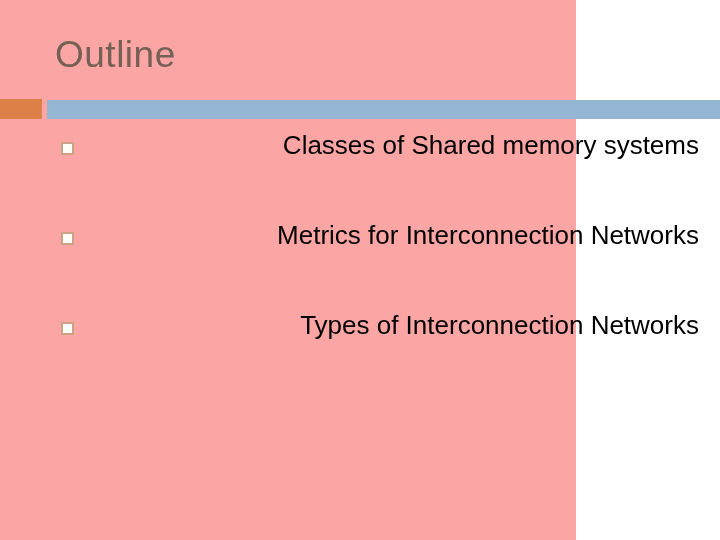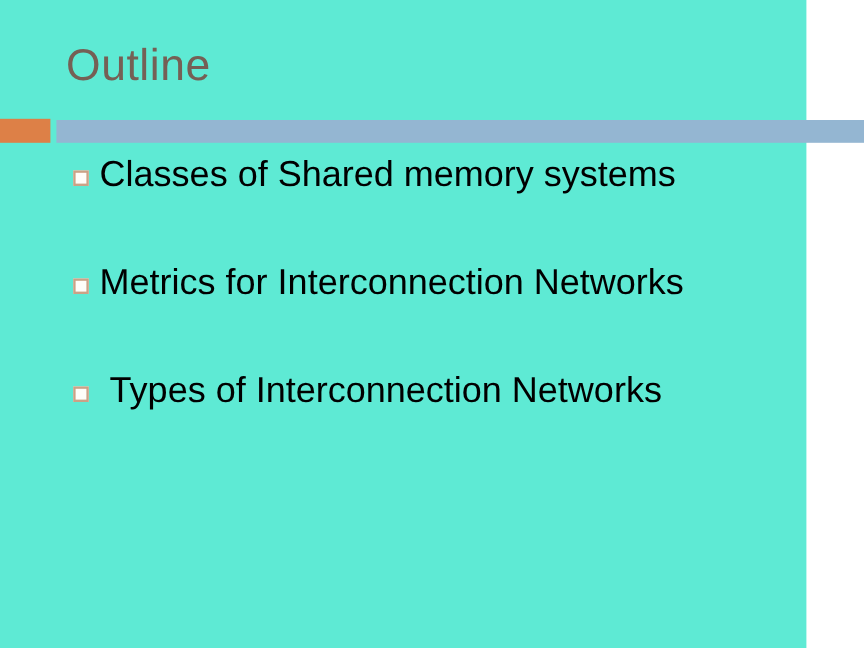--- a/index.html
+++ b/index.html
@@ -4,22 +4,22 @@
 <style>
   * { margin: 0; padding: 0; box-sizing: border-box; }
   html, body {
     width: 720px; height: 540px;
     background: #ffffff;
     font-family: "Liberation Sans", sans-serif;
     overflow: hidden;
   }
   .slide {
     position: relative;
-    width: 672px; height: 540px;
-    background: #5eead4;
+    width: 576px; height: 540px;
+    background: #fca5a5;
   }
   .slide-title {
     position: absolute;
     left: 55px; top: 36px;
     font-size: 37px;
     font-weight: 400;
     line-height: 1;
     color: #756055;
     letter-spacing: 0.5px;
     white-space: nowrap;
@@ -39,23 +39,24 @@
   ul.bullets {
     position: absolute;
     left: 59px; top: 129px;
     width: 640px;
     list-style: none;
   }
   ul.bullets li {
     position: relative;
     padding-left: 24px;
     margin-bottom: 57px;
-    font-size: 30px;
+    font-size: 26px;
     line-height: 33px;
     color: #000000;
+    text-align: right;
   }
   .bullet-square {
     position: absolute;
     left: 2px; top: 13px;
     width: 13px; height: 13px;
     border: 2px solid #CBA286;
     background: #fffdf9;
     display: inline-block;
   }
   .bullet-text {

